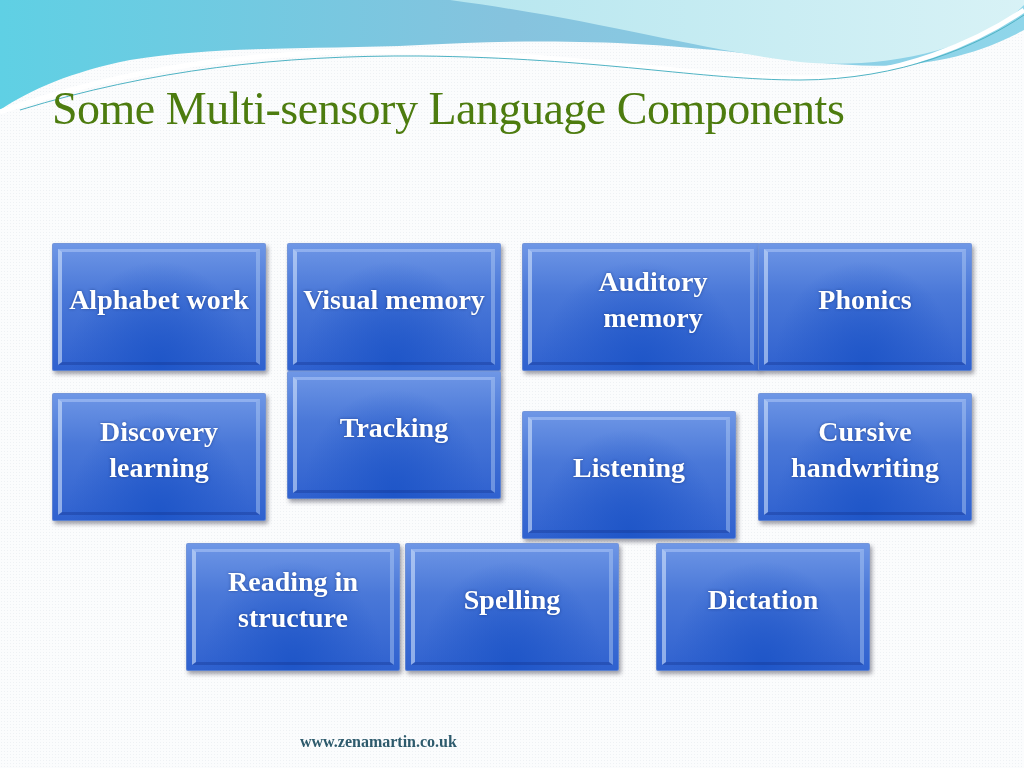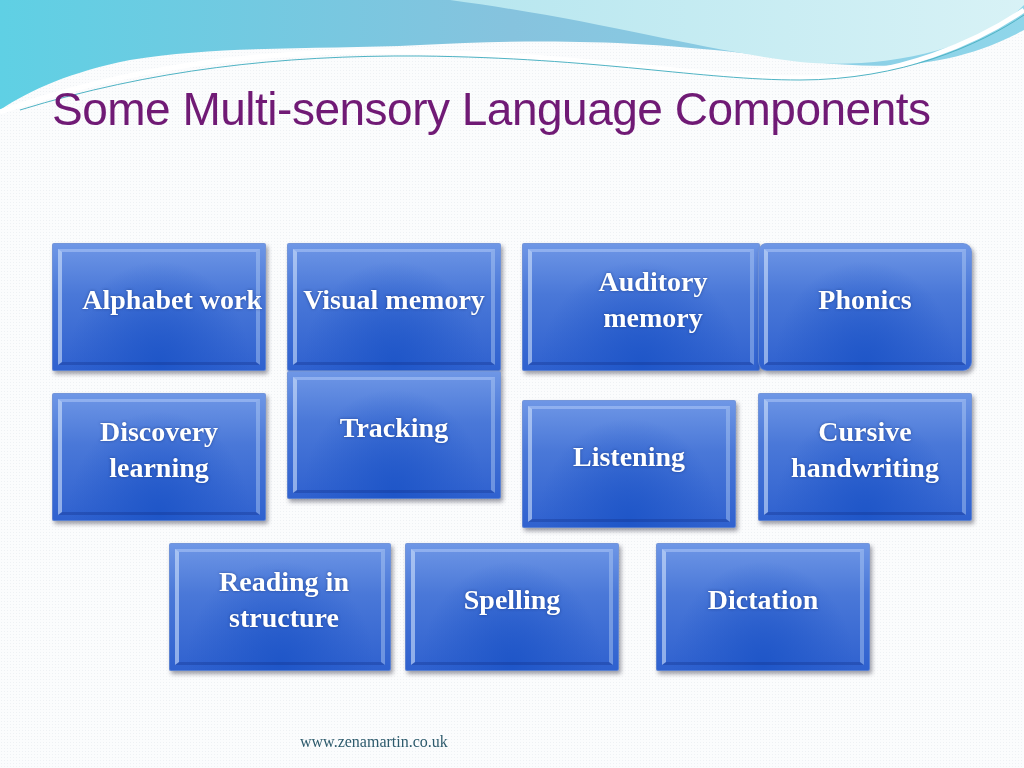--- a/index.html
+++ b/index.html
@@ -9,22 +9,22 @@
     font-family: "Liberation Serif", serif;
   }
   .bg-pattern {
     position: absolute; inset: 0;
     background-image: radial-gradient(#eef1f4 0.6px, transparent 0.8px);
     background-size: 3px 3px;
   }
   .header-swoosh { position: absolute; left: 0; top: 0; width: 1024px; height: 130px; }
   .title {
     position: absolute; left: 52px; top: 78px; width: 900px;
-    font-family: Liberation Sans, sans-serif;
-    font-size: 46px; line-height: 62px; color: #701a75;
+    font-family: Liberation Serif, serif;
+    font-size: 46px; line-height: 62px; color: #4d7c0f;
     font-weight: normal; margin: 0; letter-spacing: -0.5px;
   }
   .tile {
     position: absolute; width: 214px; height: 128px;
     border-radius: 2px;
     background:
       radial-gradient(ellipse at 50% 95%, #1f56c8 0%, rgba(31,86,200,0) 60%),
       linear-gradient(180deg, #6f97e6 0%, #4a78d8 40%, #2f61cf 100%);
     box-shadow: 2px 3px 4px rgba(40,40,60,0.45), inset 0 0 0 1px rgba(120,150,210,0.6);
     display: flex; align-items: center; justify-content: center;
@@ -40,21 +40,21 @@
     pointer-events: none;
   }
   .tile-label {
     position: relative; color: #ffffff; font-weight: bold;
     font-size: 28px; line-height: 36px;
     text-shadow: 0 0 3px rgba(0,30,90,0.5);
     padding: 0 4px; margin-top: -14px;
   }
   .footer {
     position: absolute; left: 300px; top: 733px;
-    font-size: 16px; color: #2d5a6c;
+    font-size: 16px; color: #2d5a6c; font-weight: bold;
   }
 </style>
 </head>
 <body>
 
 <div class="bg-pattern"></div>
 
 <svg class="header-swoosh" viewBox="0 0 1024 130" preserveAspectRatio="none">
   <defs>
     <linearGradient id="g1" x1="0" y1="0" x2="1" y2="0">
@@ -68,47 +68,47 @@
     </linearGradient>
   </defs>
   <path d="M0,0 L1024,0 L1024,30 C940,75 860,70 760,55 C620,38 520,40 420,45 C320,50 220,45 130,60 C70,72 30,90 0,110 Z" fill="url(#g1)"></path>
   <path d="M450,0 L1024,0 L1024,5 C980,50 880,70 800,62 C700,50 600,20 450,0 Z" fill="url(#g2)"></path>
   <path d="M0,112 C120,70 250,48 420,52 C600,56 700,78 800,78 C900,78 980,40 1024,10" fill="none" stroke="#ffffff" stroke-width="5"></path>
   <path d="M20,110 C150,70 280,55 420,56 C600,58 700,80 800,80 C900,80 980,45 1024,15" fill="none" stroke="#4fb3c4" stroke-width="1"></path>
 </svg>
 
 <h1 class="title">Some Multi-sensory Language Components</h1>
 
-<div class="tile" style="left:52px; top:243px;justify-content:flex-end;">
+<div class="tile" style="left:52px; top:243px;">
   <span class="tile-label">Alphabet work</span>
 </div>
 <div class="tile" style="left:287px; top:243px;align-items:center;">
   <span class="tile-label">Visual memory</span>
 </div>
 <div class="tile" style="left:522px; top:243px;padding-left:24px;">
   <span class="tile-label">Auditory memory</span>
 </div>
-<div class="tile" style="left:758px; top:243px;border-radius:9px;">
+<div class="tile" style="left:758px; top:243px;">
   <span class="tile-label">Phonics</span>
 </div>
 
 <div class="tile" style="left:52px; top:393px;align-items:center;">
   <span class="tile-label">Discovery learning</span>
 </div>
 <div class="tile" style="left:287px; top:371px;">
   <span class="tile-label">Tracking</span>
 </div>
-<div class="tile" style="left:522px; top:400px;">
+<div class="tile" style="left:522px; top:411px;">
   <span class="tile-label">Listening</span>
 </div>
 <div class="tile" style="left:758px; top:393px;">
   <span class="tile-label">Cursive handwriting</span>
 </div>
 
-<div class="tile" style="left:169px; top:543px;padding-left:8px;">
+<div class="tile" style="left:186px; top:543px;">
   <span class="tile-label">Reading in structure</span>
 </div>
 <div class="tile" style="left:405px; top:543px;justify-content:center;">
   <span class="tile-label">Spelling</span>
 </div>
 <div class="tile" style="left:640px; top:543px;margin-left:16px;">
   <span class="tile-label">Dictation</span>
 </div>
 
 <div class="footer">www.zenamartin.co.uk</div>

